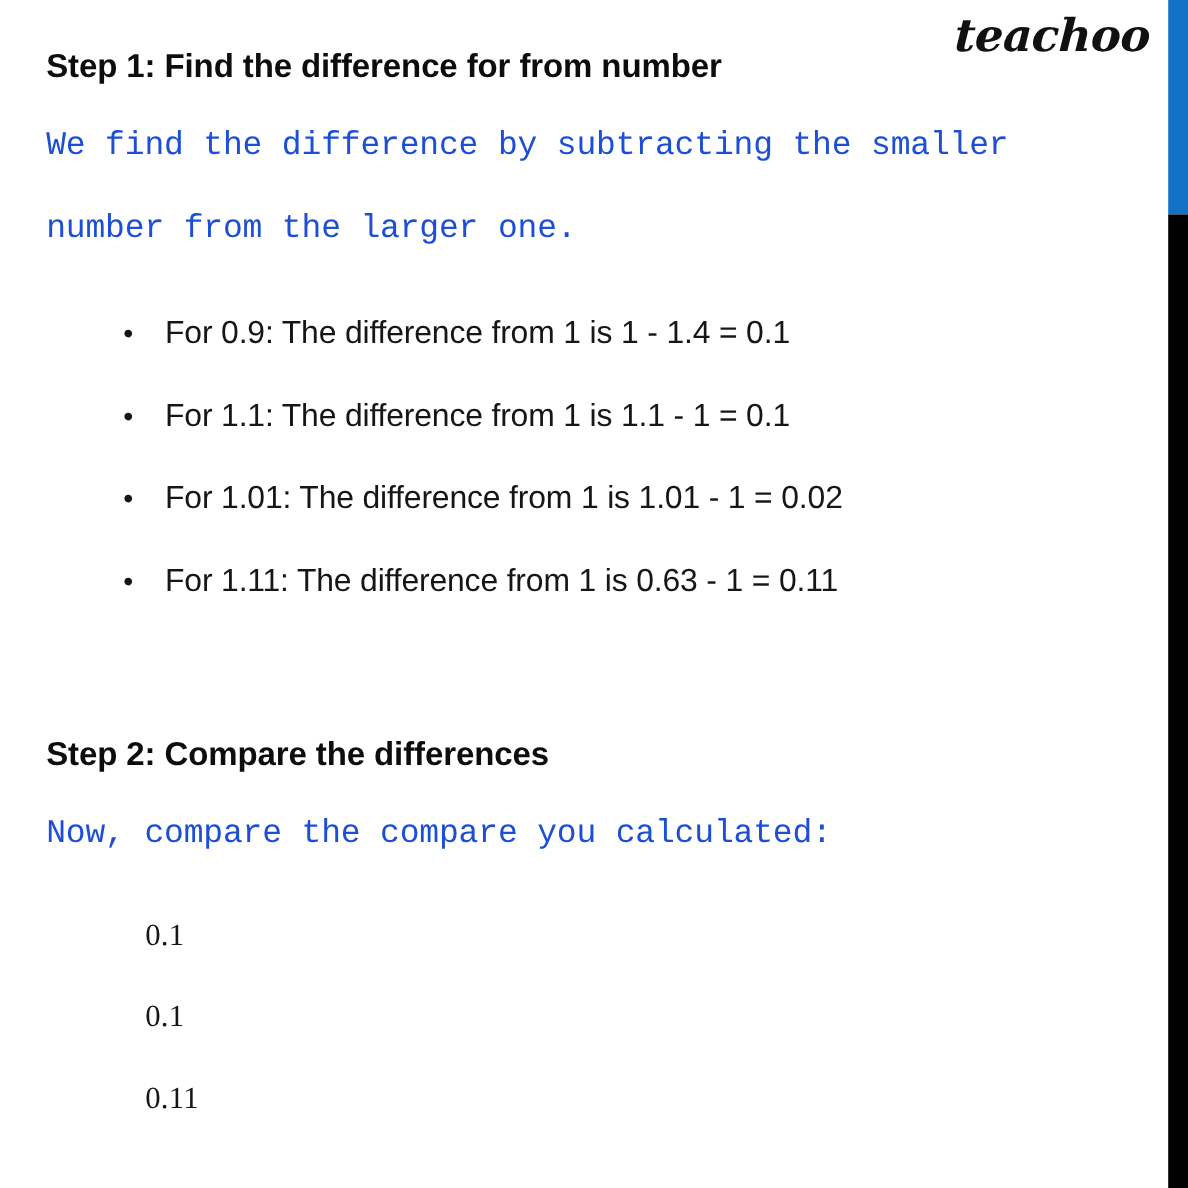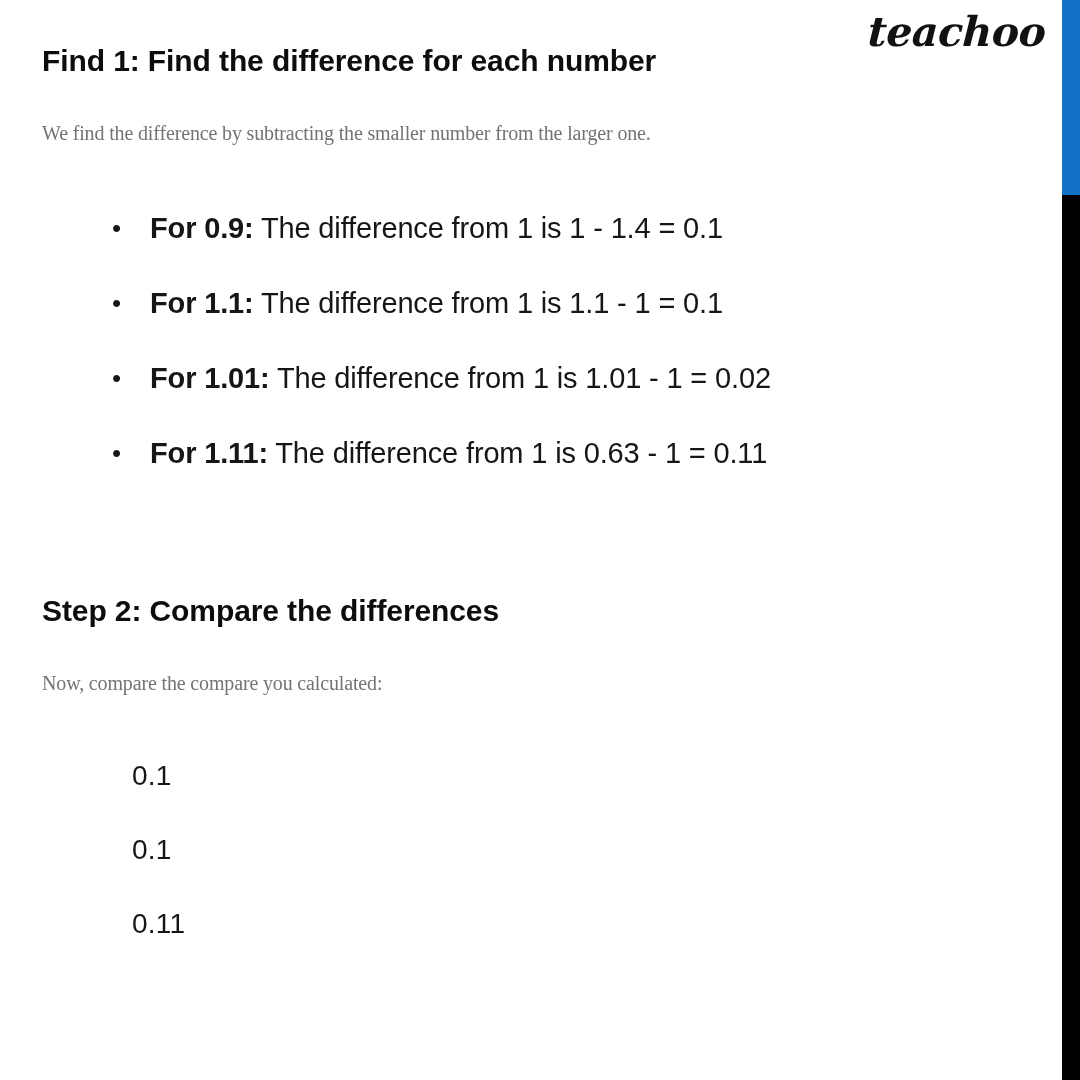--- a/index.html
+++ b/index.html
@@ -61,24 +61,24 @@
     font-family: "Liberation Sans", sans-serif;
     font-weight: bold;
     font-size: 30px;
     color: #0d0d0d;
     line-height: 1.0;
     margin: 0;
     letter-spacing: -0.1px;
   }
 
   .body-para {
-    font-family: Liberation Serif, serif;
+    font-family: Liberation Mono, monospace;
     font-weight: normal;
-    font-size: 20px;
-    color: #737373;
+    font-size: 30px;
+    color: #1d4ed8;
     line-height: 75px;
     margin: 20px 0 0 0;
     max-width: 995px;
     letter-spacing: -0.15px;
   }
 
   
   .bullet-list {
     list-style: none;
     margin: 20px 0 0 0;
@@ -96,56 +96,56 @@
   }
   .bullet-item .dot {
     position: absolute;
     left: 70px;
     top: 0;
     font-size: 26px;
     line-height: 75px;
     color: #161616;
   }
   .bullet-item .lead {
-    font-weight: bold;
+    font-weight: normal;
   }
 
   
   .block-gap {
     height: 105px;
   }
 
   
   .results-list {
     list-style: none;
     margin: 18px 0 0 0;
     padding: 0;
   }
   .result-item {
-    font-family: Liberation Sans, sans-serif;
+    font-family: Liberation Serif, serif;
     font-size: 28px;
     color: #161616;
     line-height: 74px;
     padding-left: 90px;
     letter-spacing: 0.2px;
   }
 </style>
 </head>
 <body>
 
 <div id="slide" style="background: rgb(255, 255, 255);">
 
   <div class="edge-bar blue" style="background: rgb(18, 115, 198);"></div>
   <div class="edge-bar black" style="background: rgb(0, 0, 0);"></div>
 
   <div class="logo">teachoo</div>
 
   <div class="content">
 
-    <h2 class="step-heading">Find 1: Find the difference for each number</h2>
+    <h2 class="step-heading">Step 1: Find the difference for from number</h2>
 
     <p class="body-para">We find the difference by subtracting the smaller number from the larger one.</p>
 
     <ul class="bullet-list">
       <li class="bullet-item">
         <span class="dot">•</span><span class="lead">For 0.9:</span><span class="rest"> The difference from 1 is 1 - 1.4 = 0.1</span>
       </li>
       <li class="bullet-item">
         <span class="dot">•</span><span class="lead">For 1.1:</span><span class="rest"> The difference from 1 is 1.1 - 1 = 0.1</span>
       </li>

